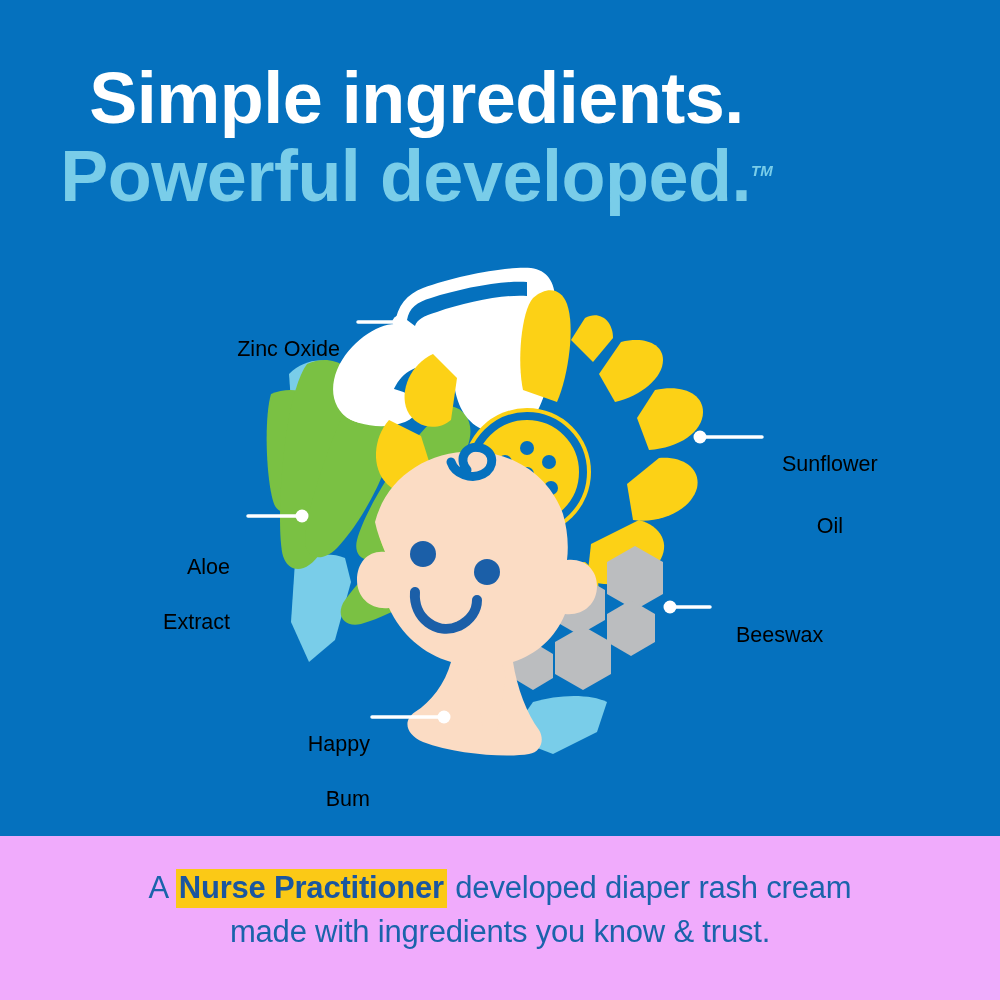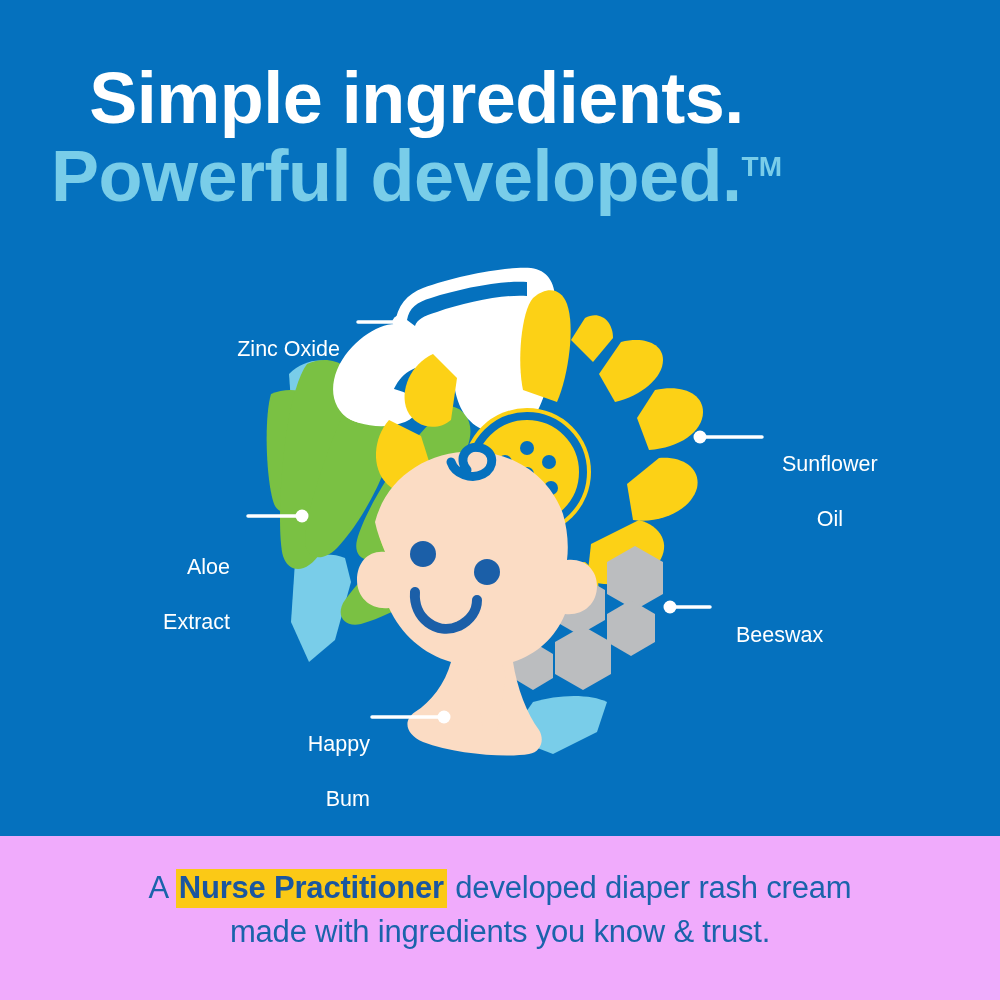--- a/index.html
+++ b/index.html
@@ -49,44 +49,45 @@
     font-size: 72px;
     color: #ffffff;
     margin-bottom: 6px;
   }
   .hl-line-2 {
     font-size: 72px;
     color: #79cde9;
     position: relative;
   }
   .tm {
-    font-size: 28px;
+    font-size: 15px;
     vertical-align: super;
     font-weight: 700;
     letter-spacing: 0;
+    font-style: italic;
   }
 
   
   #illustration {
     position: absolute;
     left: 255px;
     top: 262px;
     width: 500px;
     height: 520px;
   }
   #illustration svg {
     display: block;
     width: 500px;
     height: 520px;
   }
 
   
   .callout {
     position: absolute;
-    color: #ffffff;
+    color: #000000;
     font-size: 21.5px;
     line-height: 1.28;
     white-space: pre-line;
   }
   .callout.right-align { text-align: right; }
   .callout.left-align  { text-align: left; }
 
   
   #leaders {
     position: absolute;
@@ -243,21 +244,21 @@
         <circle cx="444" cy="717" r="6.5" stroke="none"></circle>
       </g>
     </svg>
 
     <div class="callout right-align" style="right:660px; top:308px;">
       <span>Zinc Oxide</span>
     </div>
 
     <div class="callout left-align" style="left:782px; top:423px;">
       <div>Sunflower</div>
-      <div style="text-align:center;">Oil</div>
+      <div style="text-align:center;margin-top:7px;">Oil</div>
     </div>
 
     <div class="callout right-align" style="right:770px; top:526px;">
       <div>Aloe</div>
       <div>Extract</div>
     </div>
 
     <div class="callout left-align" style="left:736px; top:594px;">
       <span>Beeswax</span>
     </div>

